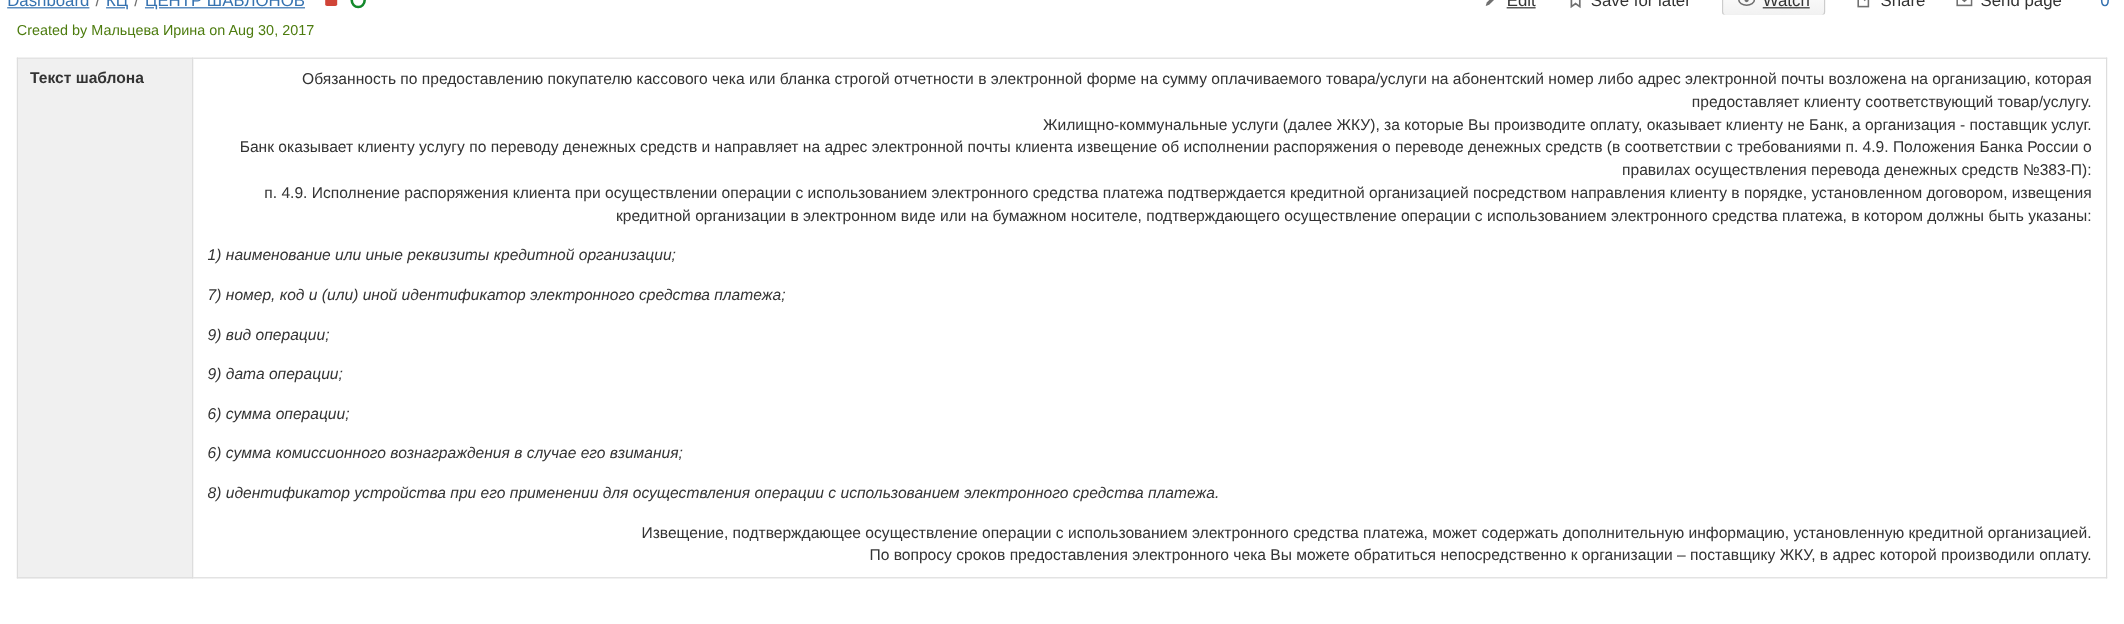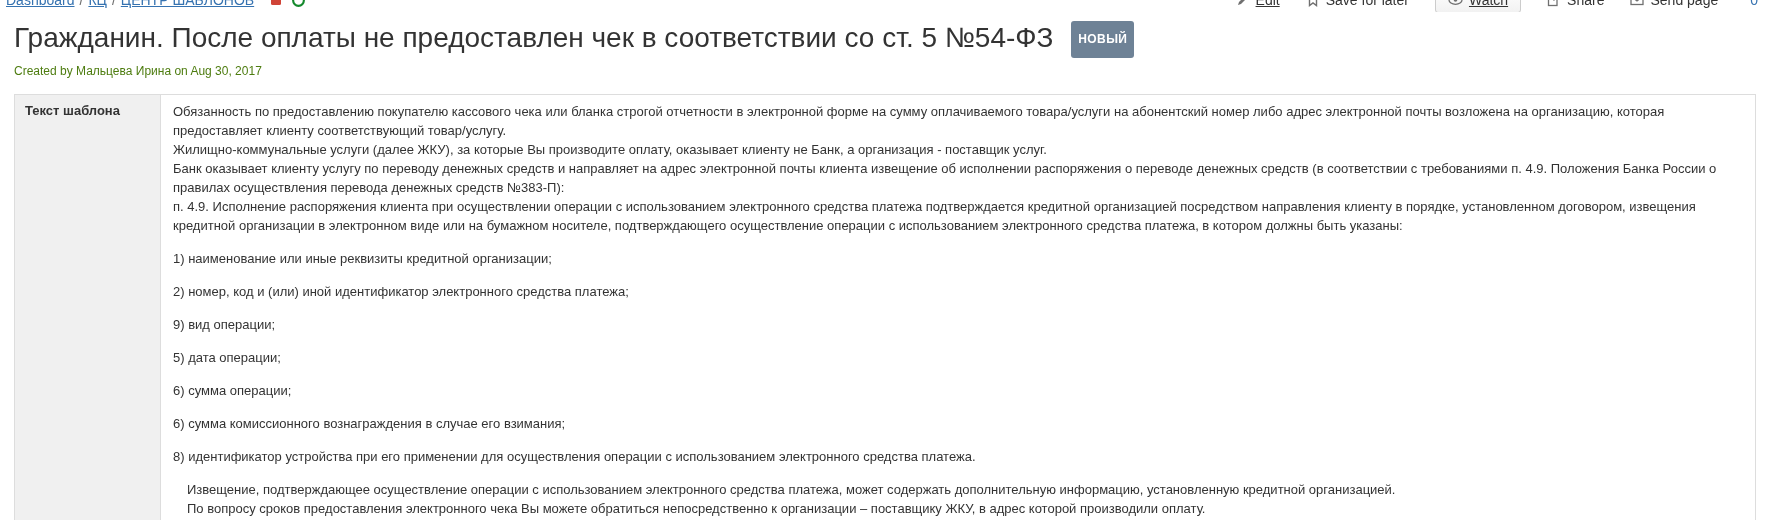--- a/index.html
+++ b/index.html
@@ -57,22 +57,22 @@
   }
   .tpl-table th, .tpl-table td {
     border: 1px solid #dddddd; vertical-align: top; text-align: left;
   }
   .tpl-table th {
     width: 146px; background: #f0f0f0;
     font-size: 13px; font-weight: 700; color: #333;
     padding: 8px 10px;
   }
   .tpl-table td { padding: 7px 12px 9px 12px; font-size: 13px; line-height: 19px; color: #333; }
-  .pre { white-space: pre-line; margin: 0; }
-  .tpl-item { margin: 14px 0 0 0; }
+  .pre { white-space: pre-line; margin: 0; text-align: right; }
+  .tpl-item { margin: 14px 0 0 0; font-style: italic; }
   .outro { margin-top: 14px; margin-left: 14px; }
 </style>
 </head>
 <body>
 
 <div class="top-strip">
   <div class="top-inner">
     <nav class="breadcrumb">
       <a class="crumb">Dashboard</a>
       <span class="crumb-sep">/</span>
@@ -141,40 +141,36 @@
         </span>
         <span>Send page</span>
       </span>
 
       <span class="counter">0</span>
     </div>
   </div>
 </div>
 
 <header class="page-header">
-  <h1 class="page-title">
-    <span>Гражданин. После оплаты не предоставлен чек в соответствии со ст. 5 №54-ФЗ</span>
-    <span class="status-badge">НОВЫЙ</span>
-  </h1>
   <div class="byline">Created by Мальцева Ирина on Aug 30, 2017</div>
 </header>
 
 <table class="tpl-table">
   <tbody>
       <tr>
     <th>Текст шаблона</th>
     <td>
       <div class="pre">Обязанность по предоставлению покупателю кассового чека или бланка строгой отчетности в электронной форме на сумму оплачиваемого товара/услуги на абонентский номер либо адрес электронной почты возложена на организацию, которая предоставляет клиенту соответствующий товар/услугу.
 Жилищно-коммунальные услуги (далее ЖКУ), за которые Вы производите оплату, оказывает клиенту не Банк, а организация - поставщик услуг.
 Банк оказывает клиенту услугу по переводу денежных средств и направляет на адрес электронной почты клиента извещение об исполнении распоряжения о переводе денежных средств (в соответствии с требованиями п. 4.9. Положения Банка России о правилах осуществления перевода денежных средств №383-П):
 п. 4.9. Исполнение распоряжения клиента при осуществлении операции с использованием электронного средства платежа подтверждается кредитной организацией посредством направления клиенту в порядке, установленном договором, извещения кредитной организации в электронном виде или на бумажном носителе, подтверждающего осуществление операции с использованием электронного средства платежа, в котором должны быть указаны:</div>
       <p class="tpl-item">1) наименование или иные реквизиты кредитной организации;</p>
-      <p class="tpl-item">2) номер, код и (или) иной идентификатор электронного средства платежа;</p>
+      <p class="tpl-item">7) номер, код и (или) иной идентификатор электронного средства платежа;</p>
       <p class="tpl-item">9) вид операции;</p>
-      <p class="tpl-item">5) дата операции;</p>
+      <p class="tpl-item">9) дата операции;</p>
       <p class="tpl-item">6) сумма операции;</p>
       <p class="tpl-item">6) сумма комиссионного вознаграждения в случае его взимания;</p>
       <p class="tpl-item">8) идентификатор устройства при его применении для осуществления операции с использованием электронного средства платежа.</p>
       <div class="pre outro">Извещение, подтверждающее осуществление операции с использованием электронного средства платежа, может содержать дополнительную информацию, установленную кредитной организацией.
 По вопросу сроков предоставления электронного чека Вы можете обратиться непосредственно к организации – поставщику ЖКУ, в адрес которой производили оплату.</div>
     </td>
   </tr>
 </tbody>
   </table>
 

